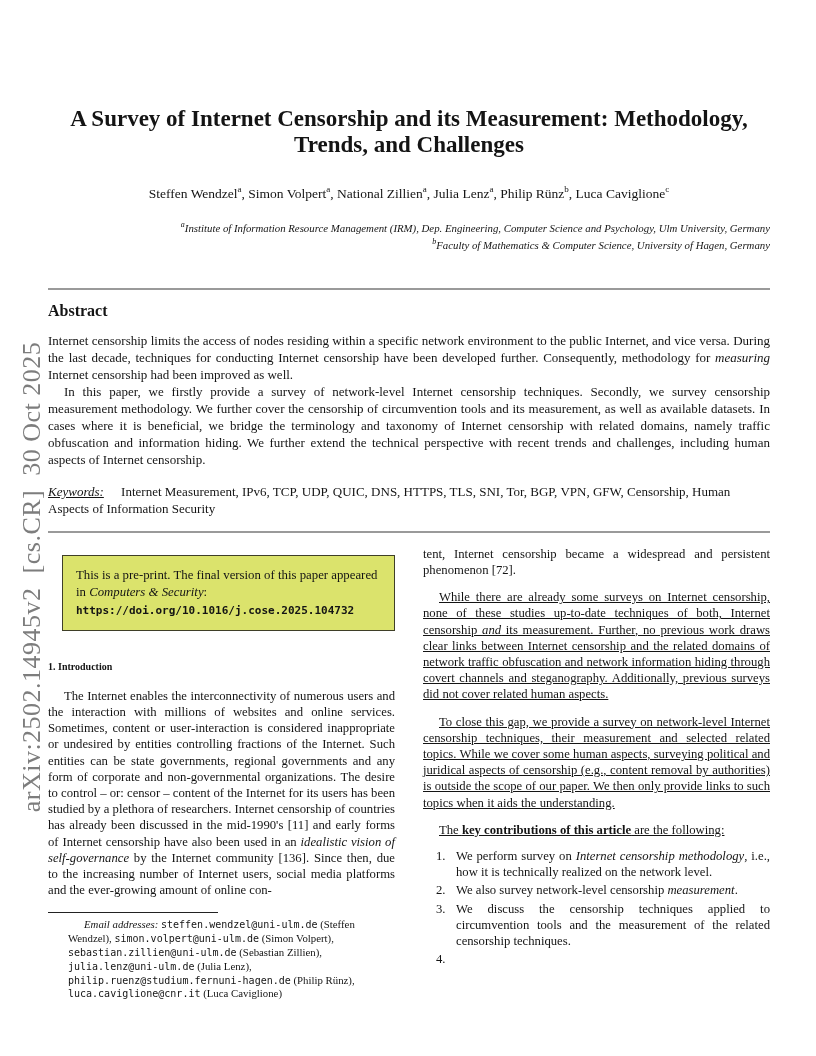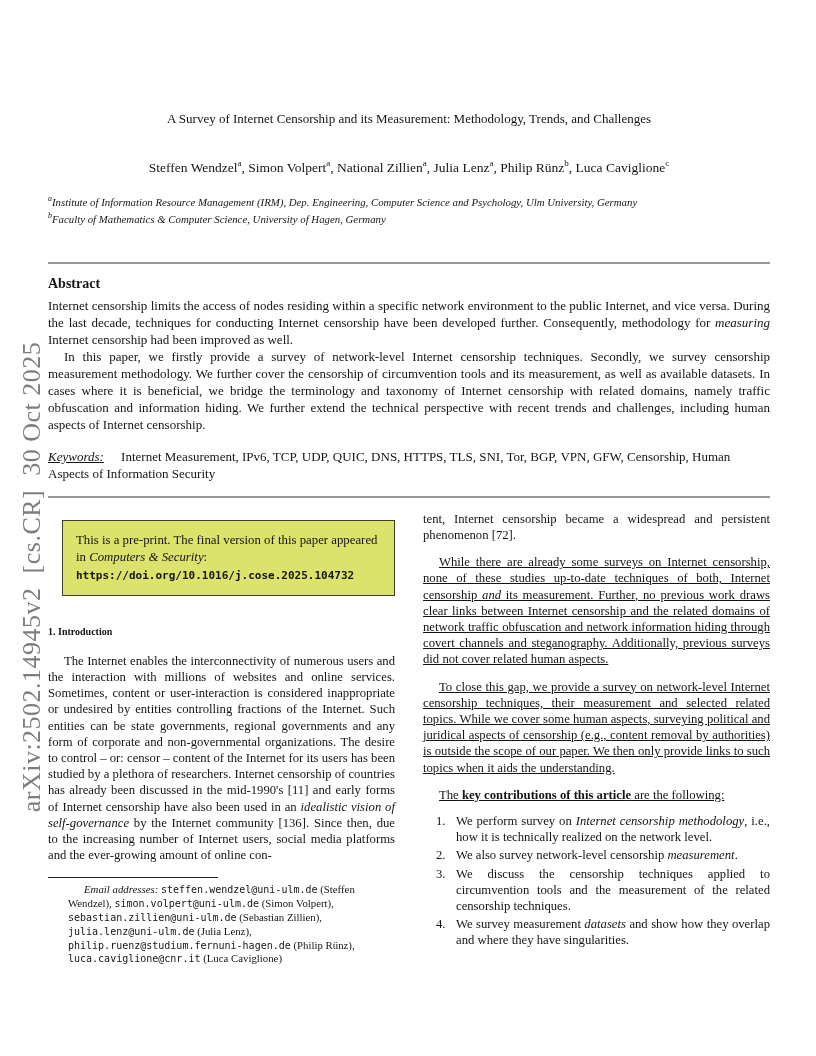--- a/index.html
+++ b/index.html
@@ -27,48 +27,48 @@
   }
   .content {
     position: absolute;
     left: 48px; top: 0;
     width: 722px;
   }
   .paper-title {
     margin: 106px auto 14px auto;
     max-width: 690px;
     text-align: center;
-    font-size: 13px;
-    font-weight: normal;
+    font-size: 23px;
+    font-weight: bold;
     line-height: 26px;
   }
   .authors {
     margin-top: 26px;
     text-align: center;
     font-size: 13.5px;
   }
   .authors sup { font-size: 9px; }
   .affiliations {
     margin-top: 16px;
-    text-align: left;
+    text-align: right;
     font-style: italic;
     font-size: 10.8px;
     line-height: 14.5px;
   }
   .affil sup { font-size: 8px; font-style: italic; }
   .abstract-block {
     margin-top: 36px;
     border-top: 2px solid var(--rule-gray, #9a9a9a);
     border-bottom: 2px solid var(--rule-gray, #9a9a9a);
     padding: 8px 0 14px 0;
   }
   .abstract-heading {
-    font-size: 14px;
-    font-weight: bold;
-    margin: 4px 0 5px 0;
+    font-size: 16px;
+    font-weight: bold;
+    margin: 4px 0 12px 0;
   }
   .abs-p {
     font-size: 13px;
     line-height: 17px;
     text-align: justify;
     font-family: Liberation Serif, serif;
   }
   .indent { text-indent: 16px; }
   .keywords {
     margin-top: 15px;
@@ -193,19 +193,18 @@
         <li>
           <span class="li-num">2.</span>
           <span class="li-body"><span>We also survey network-level censorship </span><span class="seg-i">measurement</span><span>.</span></span>
         </li>
         <li>
           <span class="li-num">3.</span>
           <span class="li-body"><span>We discuss the censorship techniques applied to circumvention tools and the measurement of the related censorship techniques.</span></span>
         </li>
         <li>
           <span class="li-num">4.</span>
-          <span class="li-body"><span>We survey measurement </span><span class="seg-i">datasets</span><span> and show how they overlap and where they have singularities.</span></span>
         </li>
       </ol>
     </div>
 
   </div>
 </main>
 
 </body></html>

